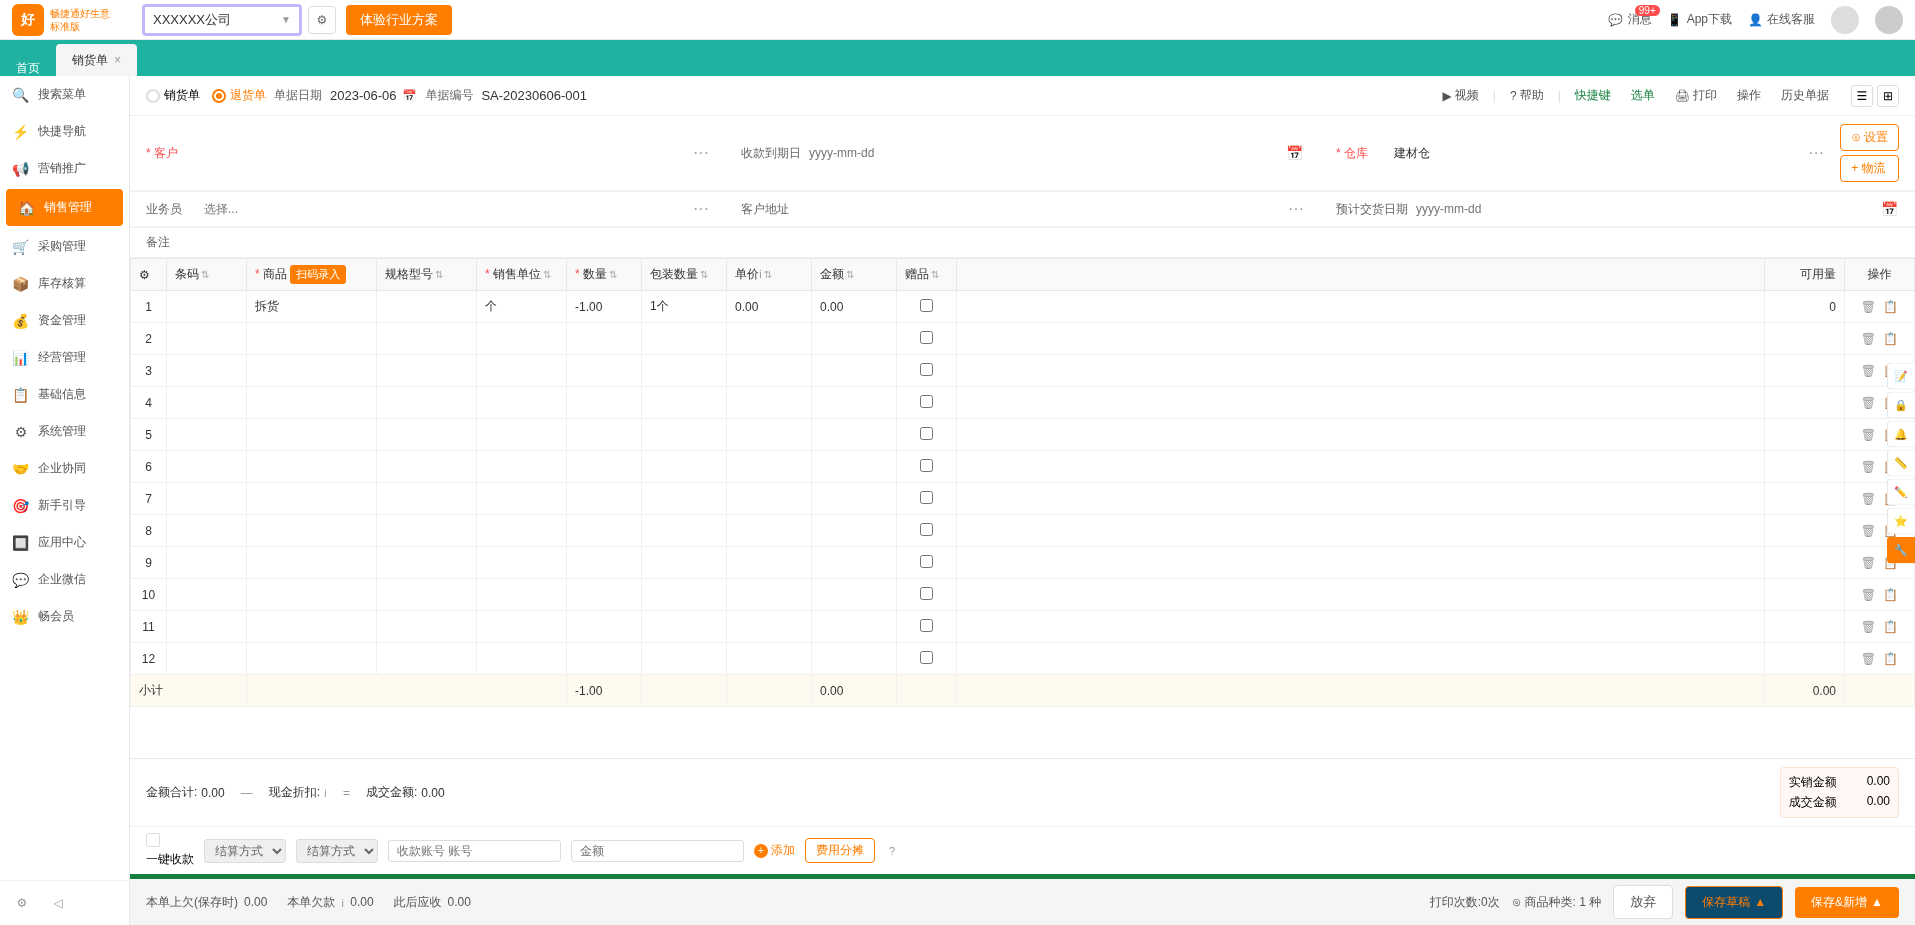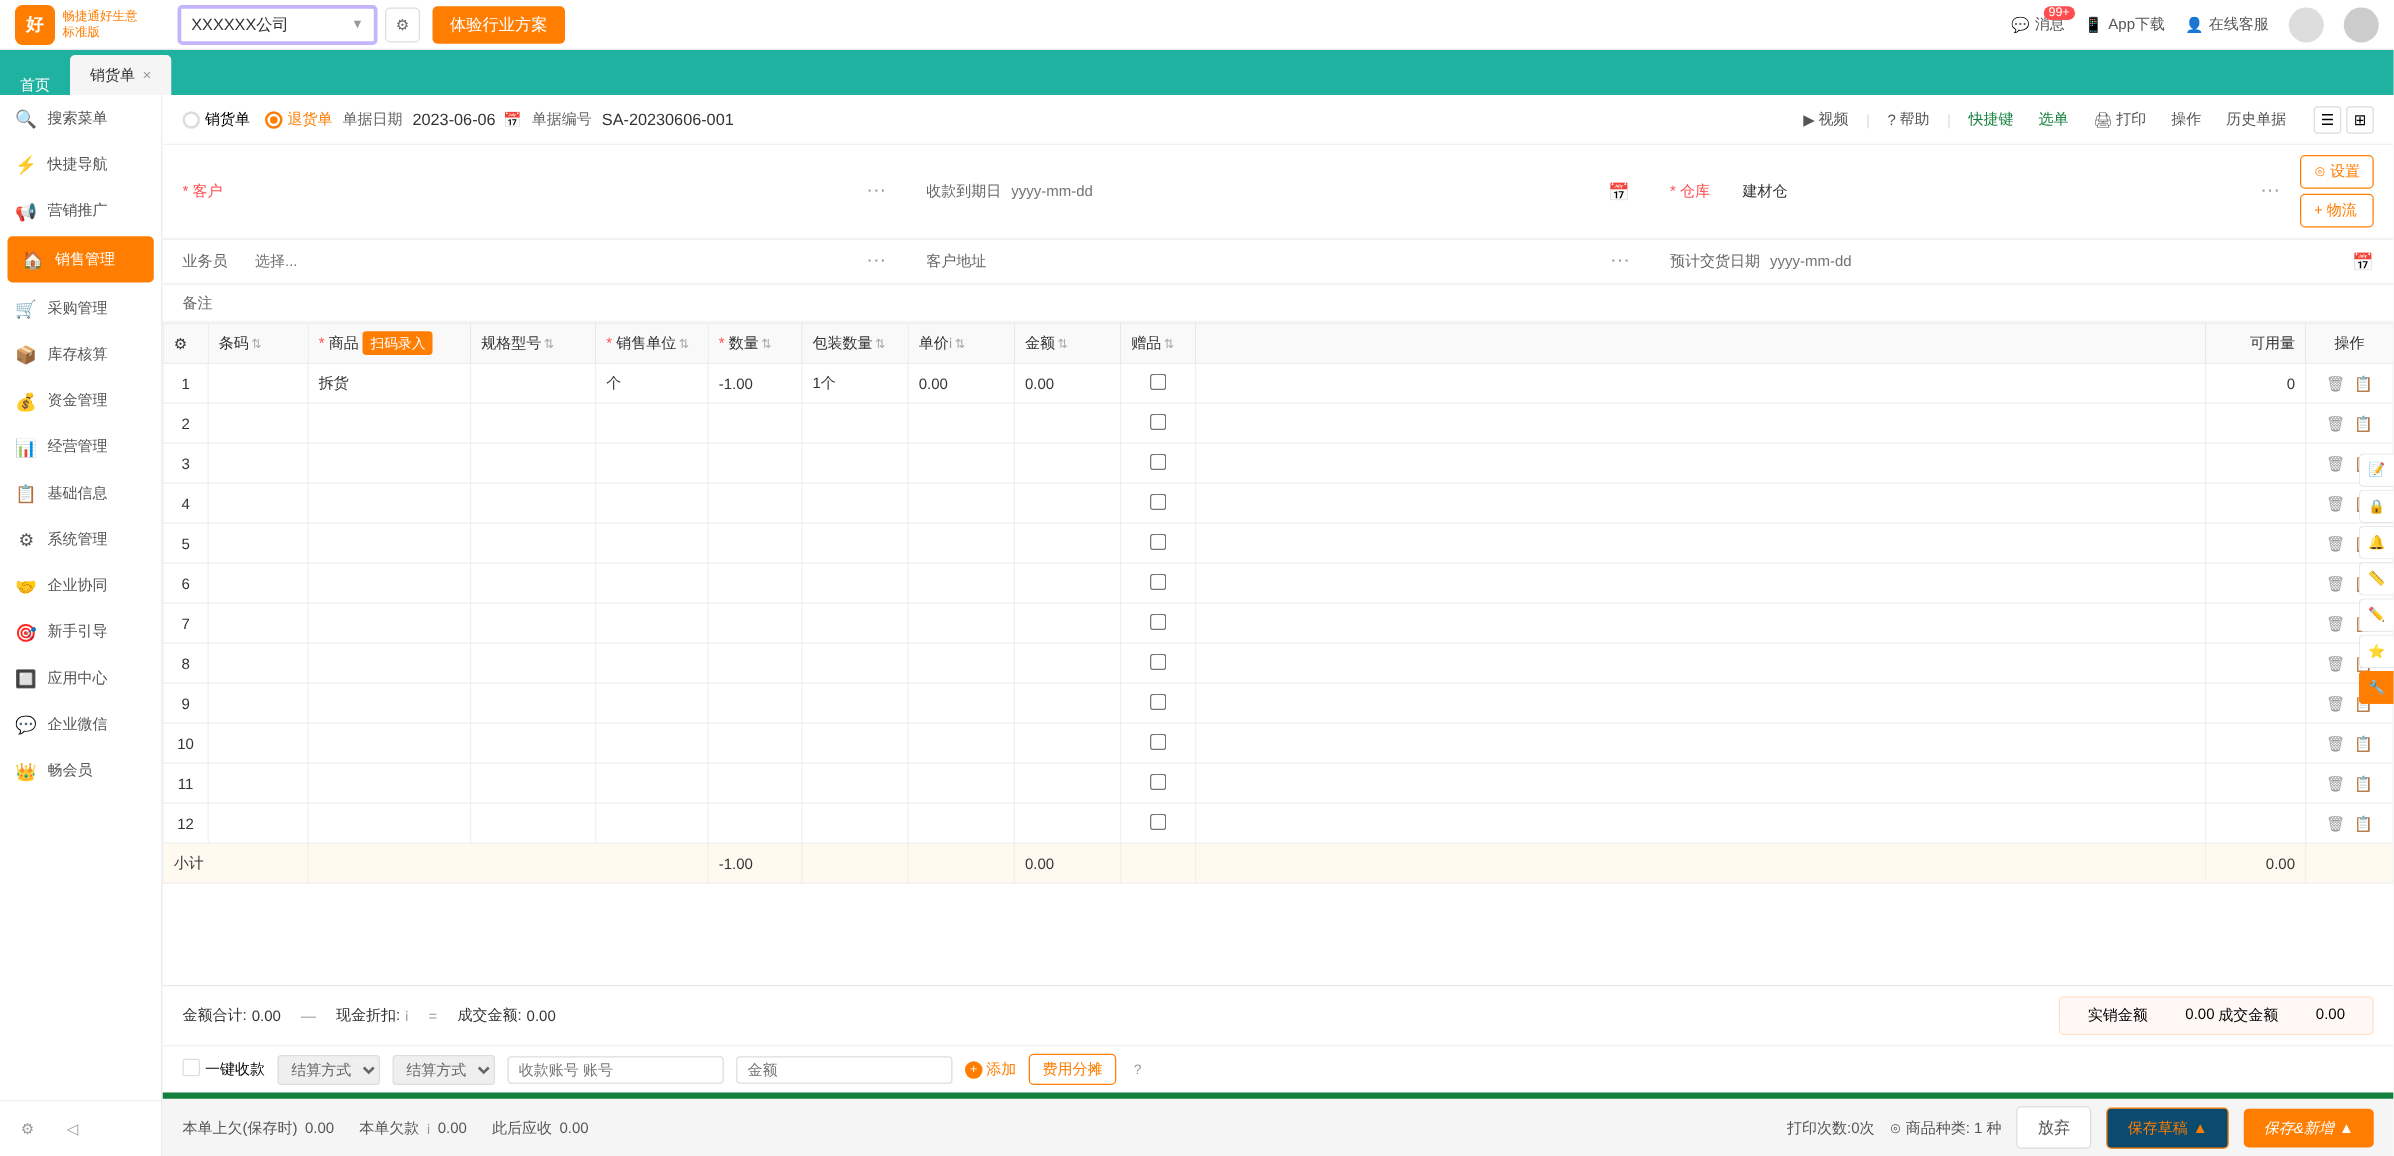--- a/index.html
+++ b/index.html
@@ -76,37 +76,37 @@
     .sort-icon { color: #aaa; font-size: 10px; cursor: pointer; margin-left: 2px; }
     .info-icon { color: #999; font-size: 11px; cursor: pointer; }
 
     
     .bottom-bar { background: #fff; border-top: 1px solid #e8e8e8; flex-shrink: 0; }
     .summary-row { display: flex; align-items: center; padding: 8px 16px; gap: 16px; border-bottom: 1px solid #f0f0f0; }
     .summary-item { display: flex; align-items: center; gap: 4px; font-size: 12px; color: #333; }
     .summary-dash { color: #999; }
     .summary-eq { color: #999; }
     .payment-row { display: flex; align-items: center; padding: 6px 16px; gap: 10px; }
-    .checkbox-item { display: flex; align-items: flex-start; gap: 4px; cursor: pointer; }
+    .checkbox-item { display: flex; align-items: flex-start; gap: 4px; cursor: pointer; flex-direction: column; }
     .checkbox { width: 14px; height: 14px; border: 1px solid #ddd; border-radius: 2px; }
     .payment-select { border: 1px solid #ddd; border-radius: 3px; padding: 3px 6px; color: #666; min-width: 80px; }
     .payment-input { border: 1px solid #ddd; border-radius: 3px; padding: 3px 8px; color: #666; min-width: 80px; }
     .add-btn { display: flex; align-items: center; gap: 3px; color: #ff7d00; cursor: pointer; font-size: 12px; }
     .add-circle { width: 14px; height: 14px; border-radius: 50%; background: #ff7d00; color: white; display: flex; align-items: center; justify-content: center; font-size: 10px; }
     .fee-btn { border: 1px solid #ff7d00; color: #ff7d00; border-radius: 4px; padding: 3px 10px; cursor: pointer; background: white; font-size: 12px; }
 
     
     .final-bar { display: flex; align-items: center; padding: 6px 16px; background: #f5f5f5; gap: 20px; border-top: 5px solid #15803d; }
     .final-stat { display: flex; align-items: center; gap: 6px; font-size: 12px; color: #555; }
     .final-right { margin-left: auto; display: flex; align-items: center; gap: 12px; }
     .print-stat { font-size: 12px; color: #555; }
     .product-stat { font-size: 12px; color: #555; }
     .abandon-btn { border: 1px solid #ddd; background: white; color: #555; border-radius: 4px; padding: 7px 16px; cursor: pointer; font-size: 13px; }
     .save-draft-btn { border: 1px solid #ff7d00; background: #0c4a6e; color: #ff7d00; border-radius: 4px; padding: 7px 16px; cursor: pointer; font-size: 13px; display: flex; align-items: center; gap: 4px; }
-    .save-new-btn { background: #ff7d00; color: white; border: none; border-radius: 4px; padding: 7px 16px; cursor: pointer; font-size: 13px; display: flex; align-items: center; gap: 4px; font-style: italic; }
+    .save-new-btn { background: #ff7d00; color: white; border: none; border-radius: 4px; padding: 7px 16px; cursor: pointer; font-size: 13px; display: flex; align-items: center; gap: 4px; }
 
     
     .right-float { position: fixed; right: 0; top: 50%; transform: translateY(-50%); display: flex; flex-direction: column; gap: 2px; z-index: 100; }
     .float-btn { width: 28px; background: #fff; border: 1px solid #e8e8e8; border-right: none; padding: 6px 4px; cursor: pointer; text-align: center; color: #666; font-size: 11px; border-radius: 4px 0 0 4px; display: flex; flex-direction: column; align-items: center; gap: 2px; }
     .float-btn.active { background: #ff7d00; color: white; border-color: #ff7d00; }
 
     
     ::-webkit-scrollbar { width: 6px; height: 6px; }
     ::-webkit-scrollbar-thumb { background: #ddd; border-radius: 3px; }
   </style>
@@ -596,21 +596,21 @@
         <div class="summary-item">
           <span>现金折扣:</span>
           <span class="info-icon">ℹ</span>
         </div>
         <span class="summary-eq">=</span>
         <div class="summary-item">
           <span>成交金额:</span>
           <span>0.00</span>
         </div>
 
-        <div style="margin-left:auto; background:#fff8f5; border:1px solid #ffe0cc; border-radius:4px; padding:6px 22px; font-size:12px; display:flex; flex-direction:row; gap:3px;">
+        <div style="margin-left:auto; background:#fff8f5; border:1px solid #ffe0cc; border-radius:4px; padding:6px 8px; font-size:12px; display:flex; flex-direction:column; gap:3px;">
           <div style="display:flex; justify-content:space-between; gap:30px;">
             <span>实销金额</span>
             <span>0.00</span>
           </div>
           <div style="display:flex; justify-content:space-between; gap:30px;">
             <span>成交金额</span>
             <span>0.00</span>
           </div>
         </div>
       </div>

